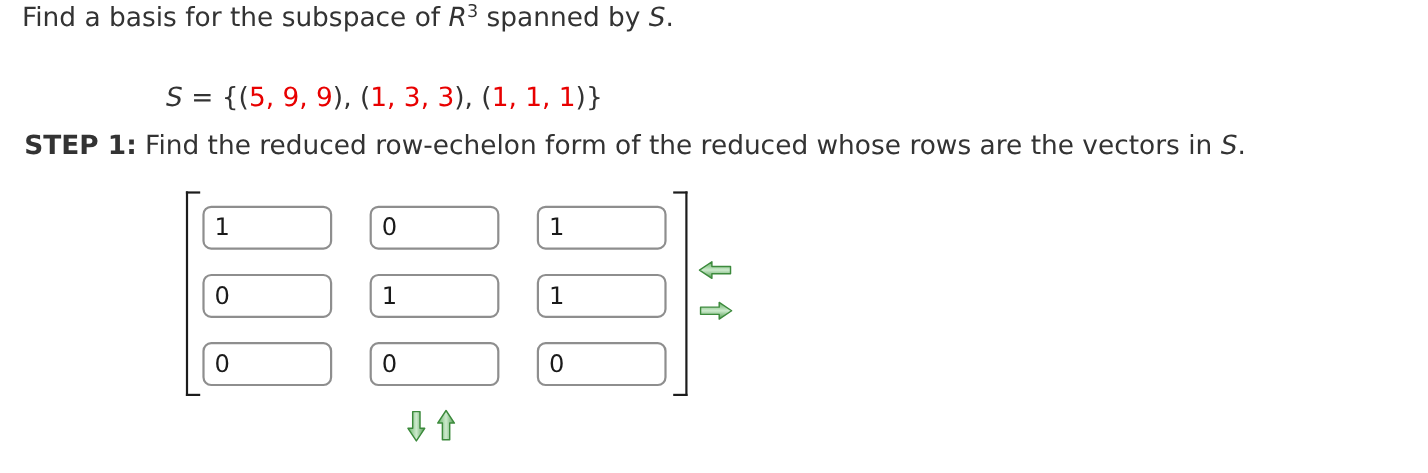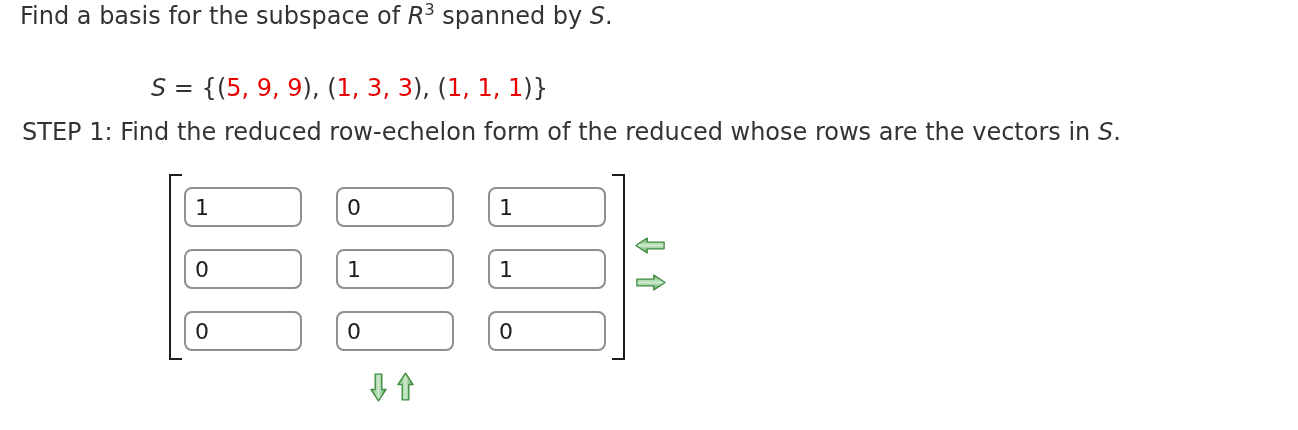--- a/index.html
+++ b/index.html
@@ -15,21 +15,21 @@
     font-family: "DejaVu Sans", "Liberation Sans", sans-serif;
     color: #333333;
   }
   .abs { position: absolute; }
 
   
   .line { font-size: 24px; white-space: pre; color: #333333; }
   .line .var { font-style: italic; }
   .line sup { font-size: 16px; line-height: 0; }
   .red { color: #e80000; }
-  .bold { font-weight: 400; }
+  .bold { font-weight: 700; }
 
   #title-line  { left: 20px;  top: 2px; }
   #set-line    { left: 123px; top: 74px; margin-left: 28px; }
   #step1-line  { left: 22px;  top: 118px; }
 
   
   #matrix { left: 0; top: 0; width: 1298px; height: 430px; pointer-events: none; }
   #matrix > * { pointer-events: auto; }
 
   .bracket {

